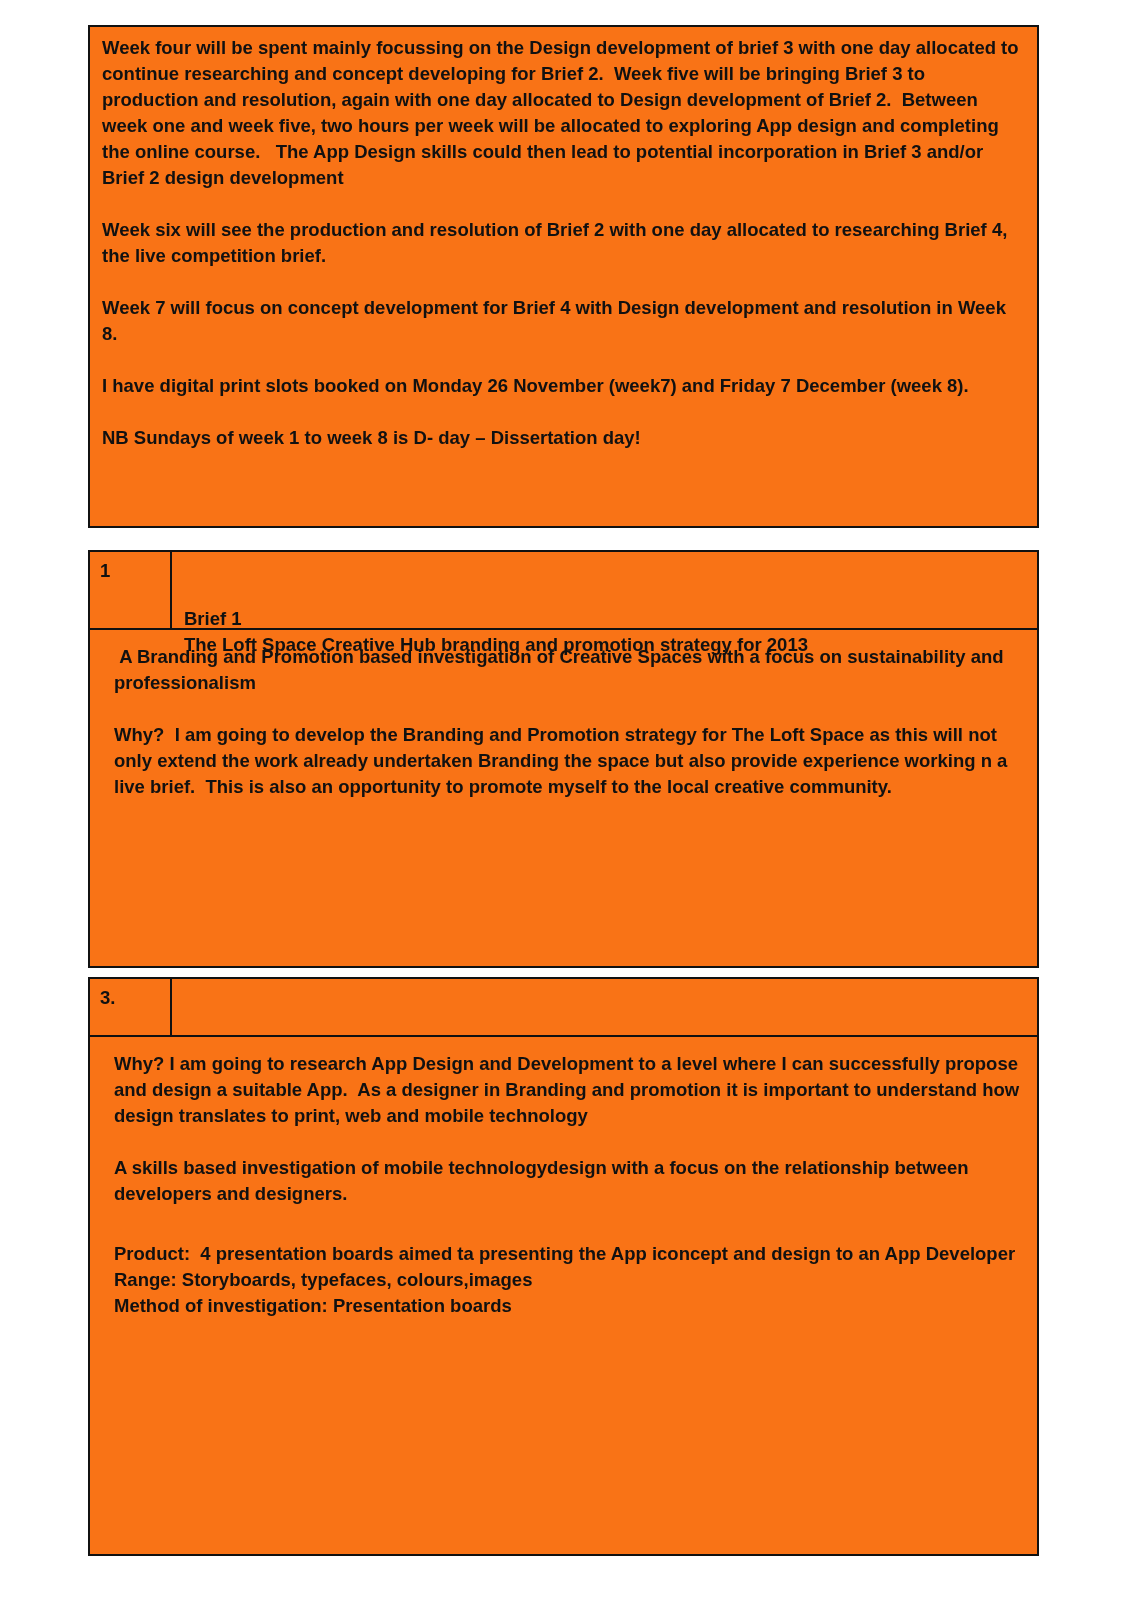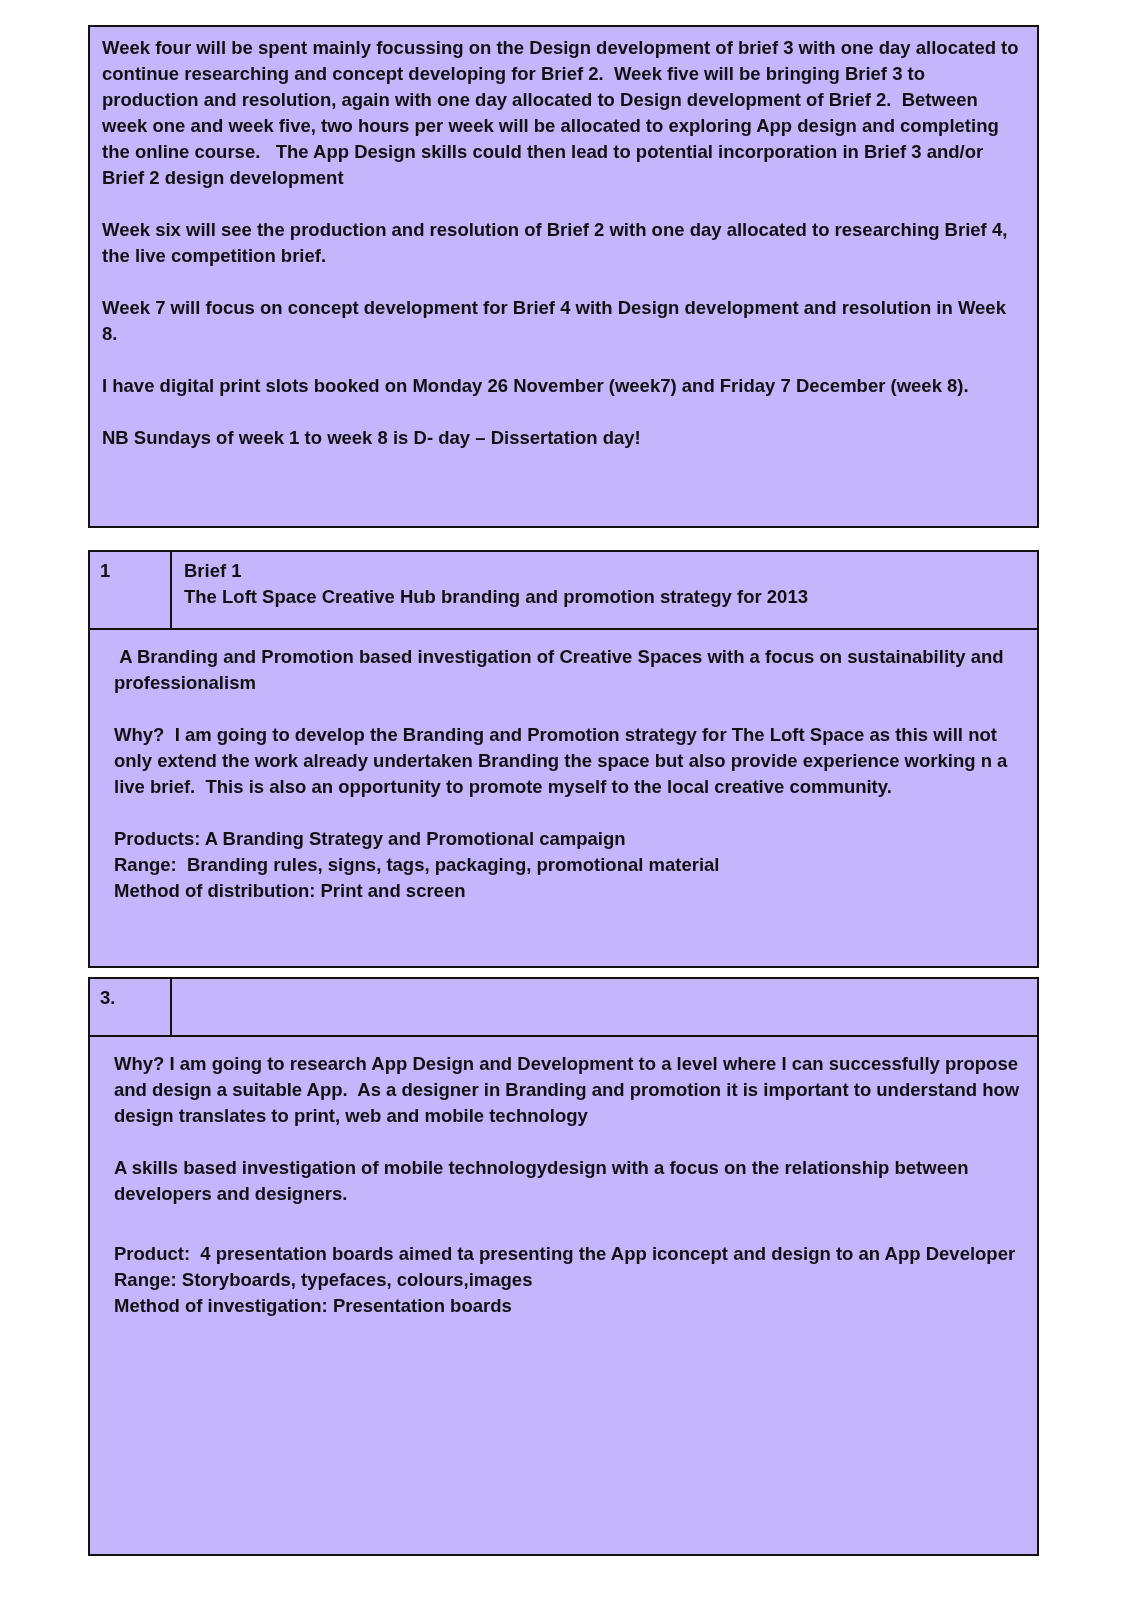--- a/index.html
+++ b/index.html
@@ -15,21 +15,21 @@
     color: #111111;
     font-weight: 700;
     font-size: 18.5px;
     line-height: 26px;
   }
   .box {
     position: absolute;
     left: 88px;
     width: 951px;
     border: 2px solid #111111;
-    background: #c4b5fd;
+    background: #f97316;
   }
   .intro-box {
     top: 25px;
     height: 503px;
     padding: 8px 14px 8px 12px;
   }
   .brief1-box { top: 550px; height: 418px; }
   .brief2-box { top: 977px; height: 579px; }
 
   .para {
@@ -47,20 +47,21 @@
   .brief2-box .thead { height: 58px; }
   .cell-num {
     width: 82px;
     flex: 0 0 82px;
     border-right: 2px solid #111111;
     padding: 6px 10px;
   }
   .cell-title {
     flex: 1;
     padding: 6px 12px;
+    margin-top: 48px;
   }
   .tbody {
     padding: 14px 14px 14px 24px;
   }
   .detail-lines div { white-space: pre-wrap; }
   .gap-large { margin-top: 34px; }
 </style>
 </head>
 <body>
 
@@ -78,25 +79,20 @@
     <div class="thead">
       <div class="cell-num">1</div>
       <div class="cell-title">
         <div>Brief 1</div>
         <div>The Loft Space Creative Hub branding and promotion strategy for 2013</div>
       </div>
     </div>
     <div class="tbody">
       <p class="para"> A Branding and Promotion based investigation of Creative Spaces with a focus on sustainability and professionalism</p>
       <p class="para">Why?  I am going to develop the Branding and Promotion strategy for The Loft Space as this will not only extend the work already undertaken Branding the space but also provide experience working n a live brief.  This is also an opportunity to promote myself to the local creative community.</p>
-      <div class="detail-lines">
-        <div>Products: A Branding Strategy and Promotional campaign</div>
-        <div>Range:  Branding rules, signs, tags, packaging, promotional material</div>
-        <div>Method of distribution: Print and screen</div>
-      </div>
     </div>
   </section>
 
   <section class="box brief2-box">
     <div class="thead">
       <div class="cell-num">3.</div>
     </div>
     <div class="tbody">
       <p class="para">Why? I am going to research App Design and Development to a level where I can successfully propose and design a suitable App.  As a designer in Branding and promotion it is important to understand how design translates to print, web and mobile technology</p>
       <p class="para">A skills based investigation of mobile technologydesign with a focus on the relationship between developers and designers.</p>

